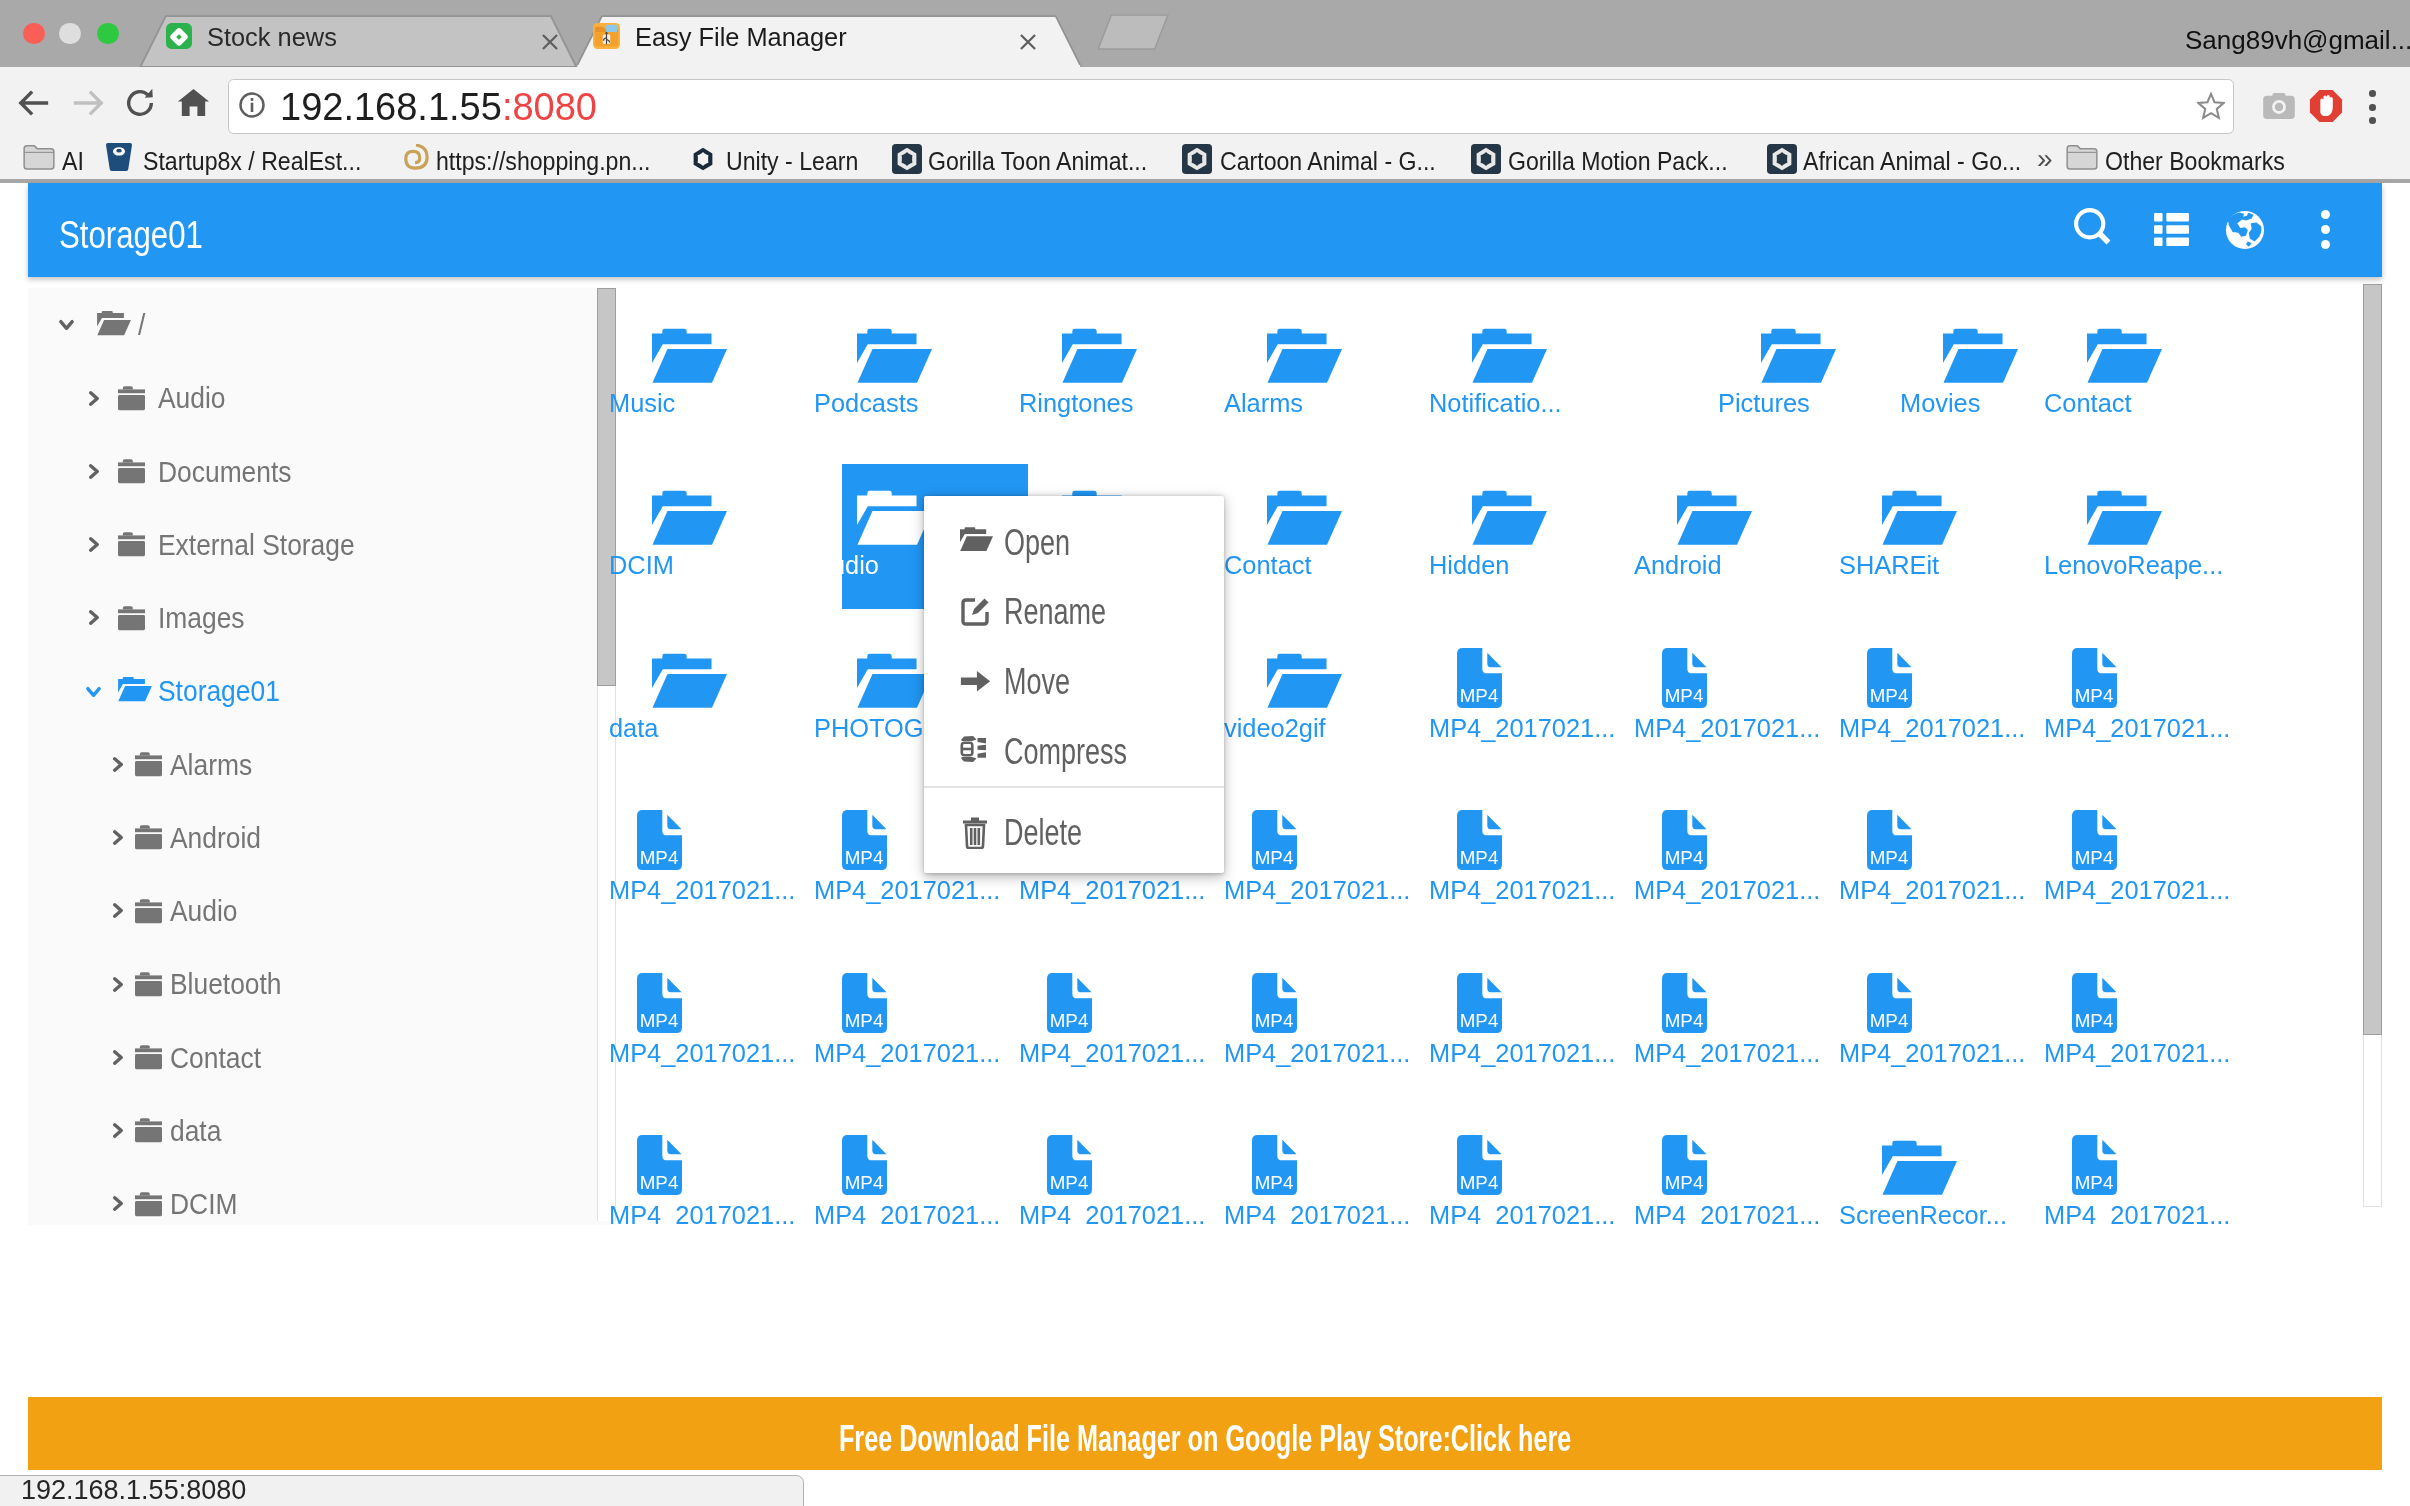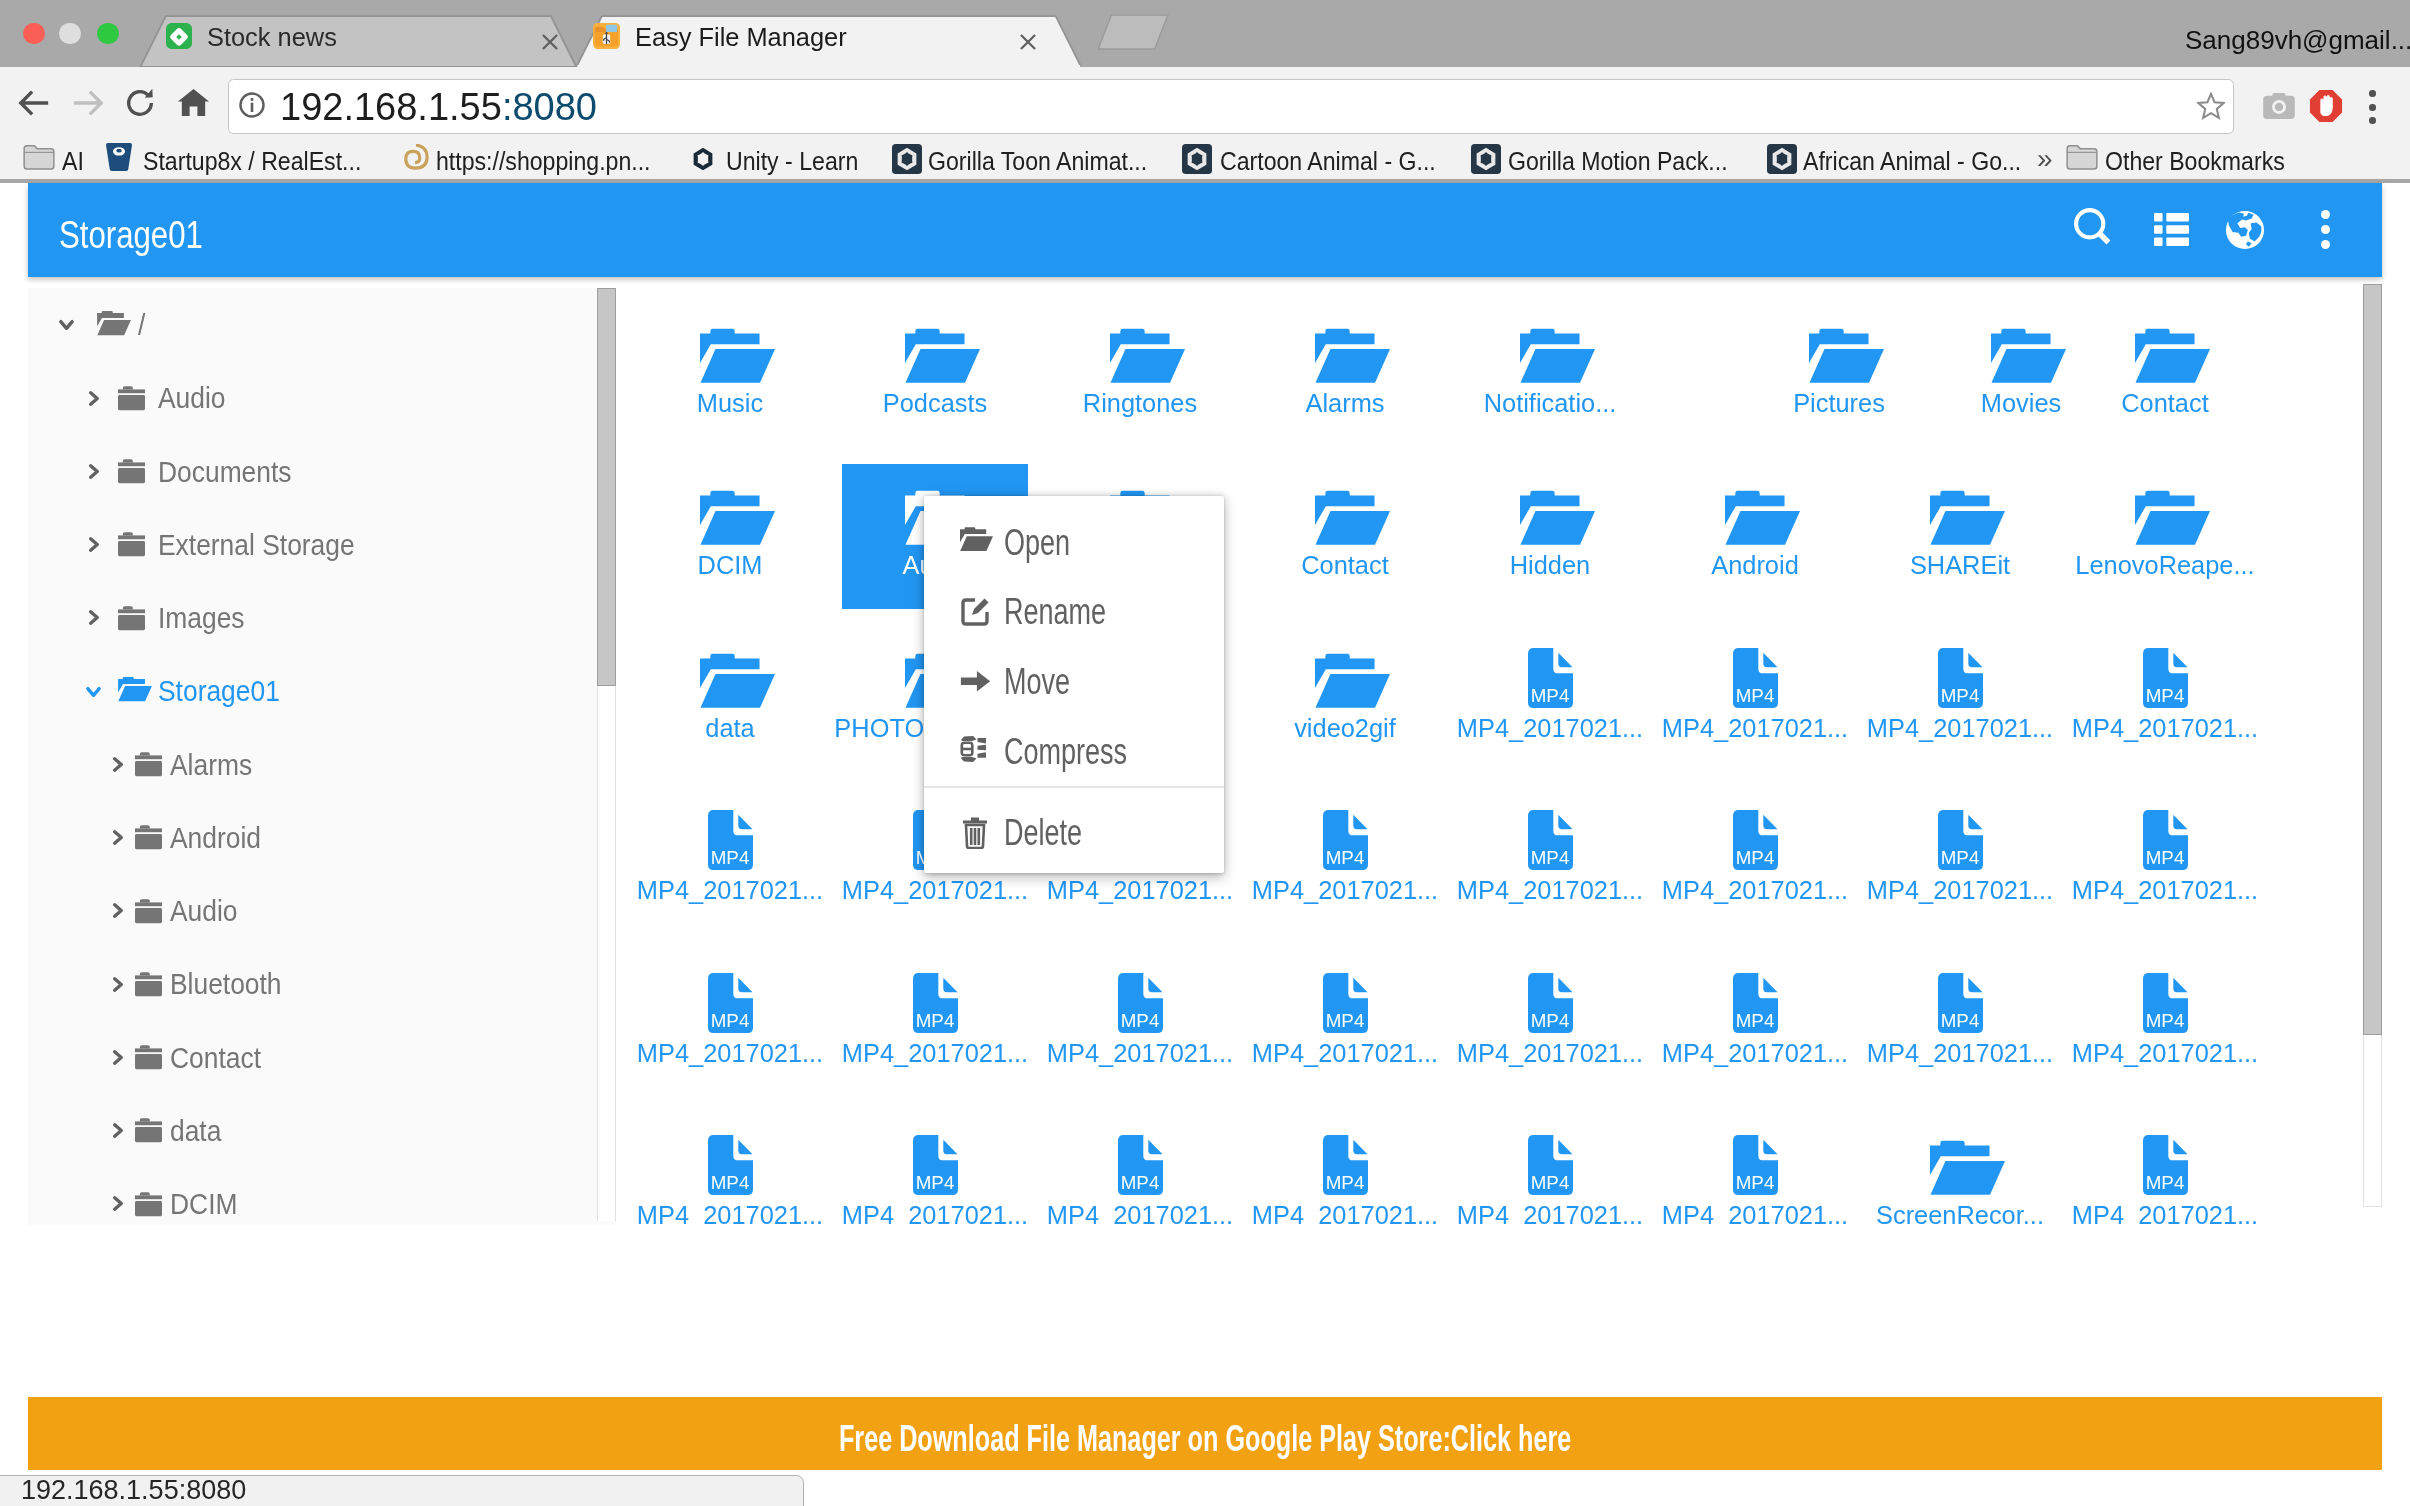--- a/index.html
+++ b/index.html
@@ -1,16 +1,16 @@
 <!DOCTYPE html>
 <html style="font-size:15px"><head><meta charset="utf-8"><style>
 *{margin:0;padding:0;box-sizing:border-box}
 html,body{width:2411px;height:1507px;overflow:hidden;font-family:"Liberation Sans",sans-serif;background:#fff}
 .abs{position:absolute}
-.tile{position:absolute;width:186px;height:145px;text-align:center}
+.tile{position:absolute;width:186px;height:145px;}
 .tile .lbl{position:absolute;top:85px;left:-28px;right:-28px;font-size:25.4px;line-height:32px;color:#2196F3;white-space:nowrap}
 .sel{background:#2196F3}
 .sel .lbl{color:#fff}
 .mi{position:absolute;font-size:36px;color:#616161;line-height:70px;transform:scaleX(0.75);transform-origin:left center}
 </style></head><body>
 <div class="abs" style="left:0;top:0;width:2411px;height:67px;background:#a9a9a9"></div>
 <div class="abs" style="left:23px;top:22.6px;width:21.7px;height:21.7px;border-radius:50%;background:#f95f57"></div>
 <div class="abs" style="left:59px;top:22.6px;width:21.7px;height:21.7px;border-radius:50%;background:#dedede"></div>
 <div class="abs" style="left:97px;top:22.6px;width:21.7px;height:21.7px;border-radius:50%;background:#2fc841"></div>
 <svg class="abs" style="left:0;top:0" width="2411" height="67" viewBox="0 0 2560 71">
@@ -55,21 +55,21 @@
   </svg>
 <svg class="abs" style="left:176px;top:85px" width="35" height="35" viewBox="0 0 36 36">
     <path d="M18,4 L34,17 L30,17 L30,32 L22,32 L22,22 L14,22 L14,32 L6,32 L6,17 L2,17 Z" fill="#515151"></path>
   </svg>
 <div class="abs" style="left:228px;top:79px;width:2006px;height:55px;background:#fff;border:1.9px solid #c6c6c6;border-radius:5.6px"></div>
 <svg class="abs" style="left:239px;top:92px" width="26" height="26" viewBox="0 0 28 28">
     <circle cx="14" cy="14" r="12.4" fill="none" stroke="#5e5e5e" stroke-width="2.6"></circle>
     <rect x="12.6" y="11.5" width="2.8" height="10" fill="#5e5e5e"></rect>
     <rect x="12.6" y="6.5" width="2.8" height="3" fill="#5e5e5e"></rect>
   </svg>
-<div class="abs" style="left:280px;top:86px;font-size:38px;color:#1e1e1e">192.168.1.55<span style="color:#0c4a6e">:8080</span></div>
+<div class="abs" style="left:280px;top:86px;font-size:38px;color:#1e1e1e">192.168.1.55<span style="color:#ef4444">:8080</span></div>
 <svg class="abs" style="left:2197px;top:92px" width="28" height="28" viewBox="0 0 30 30">
     <path d="M15,2 L18.8,11 L28.5,11.8 L21.2,18.2 L23.4,27.7 L15,22.6 L6.6,27.7 L8.8,18.2 L1.5,11.8 L11.2,11 Z" fill="none" stroke="#8b8b8b" stroke-width="2.2"></path>
   </svg>
 <svg class="abs" style="left:2263px;top:93px" width="32" height="26" viewBox="0 0 34 28">
     <rect x="0" y="3" width="34" height="25" rx="4" fill="#b9b9b9"></rect>
     <rect x="10" y="0" width="14" height="6" rx="2" fill="#b9b9b9"></rect>
     <circle cx="17" cy="15" r="7.5" fill="#f2f2f2"></circle>
     <circle cx="17" cy="15" r="4.5" fill="#b9b9b9"></circle>
   </svg>
 <svg class="abs" style="left:2309px;top:89px" width="34" height="34" viewBox="0 0 36 36">

